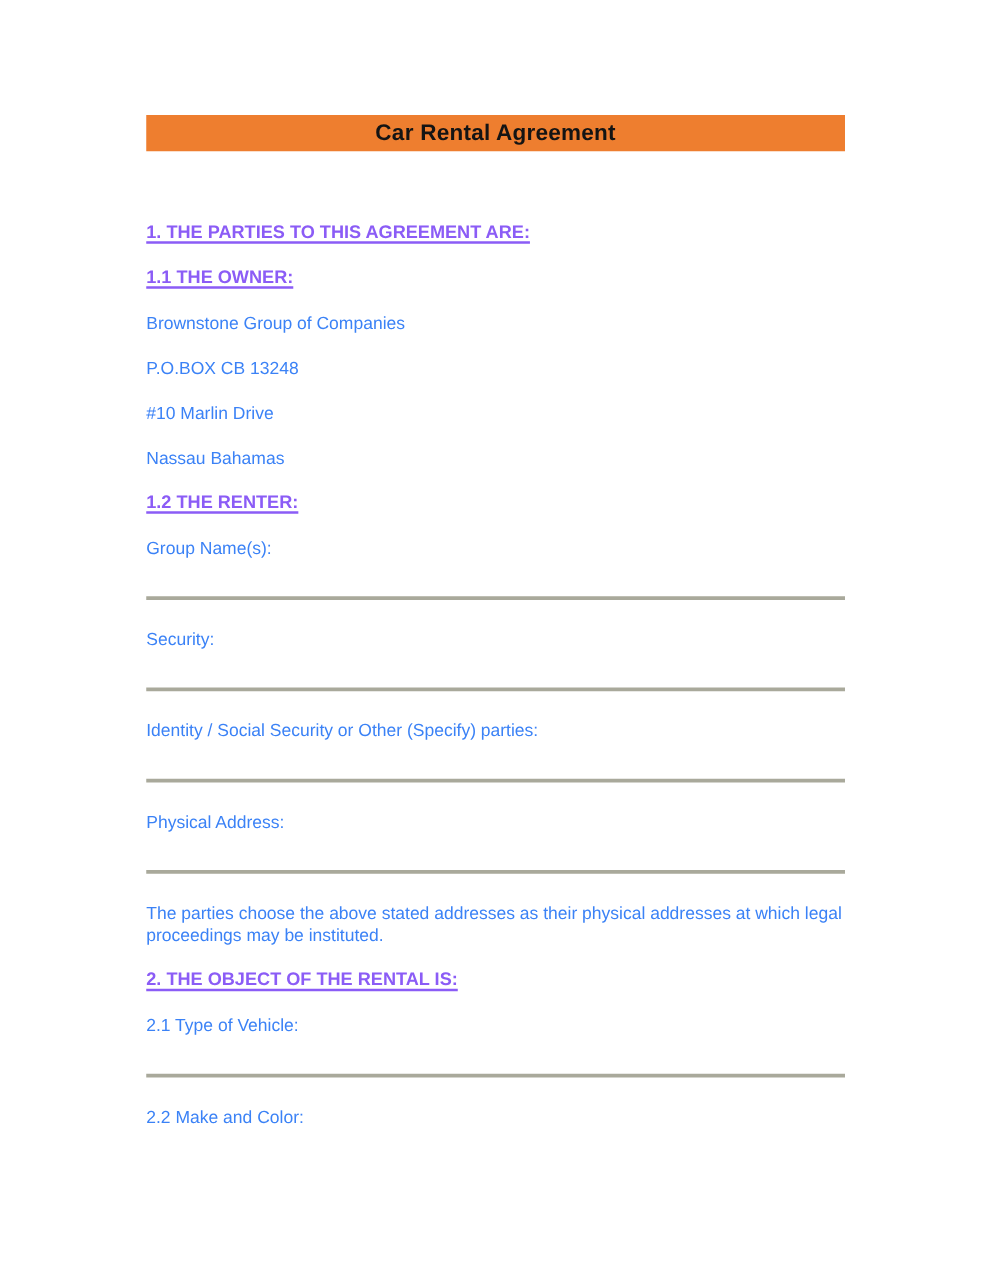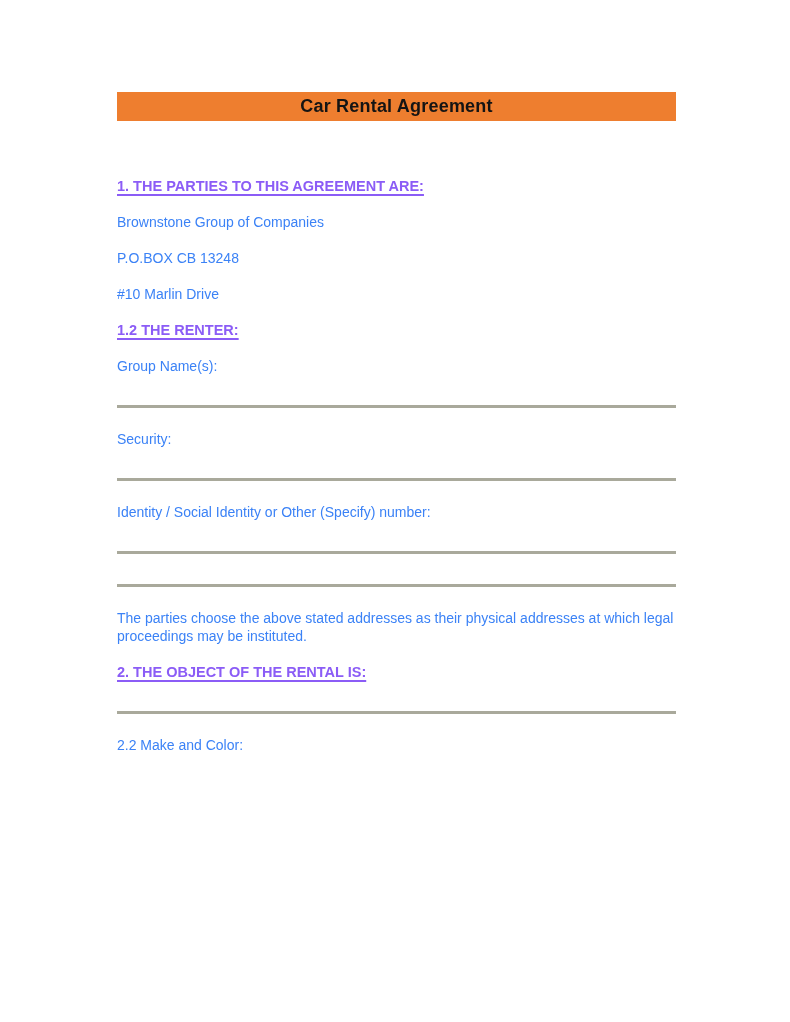--- a/index.html
+++ b/index.html
@@ -63,39 +63,43 @@
 <body>
 
 <div class="page">
 
   <div class="title-bar">
     <span class="title-text">Car Rental Agreement</span>
   </div>
 
   <h2 class="section-heading first">1. THE PARTIES TO THIS AGREEMENT ARE:</h2>
 
+  <h2 class="section-heading">1.1 THE OWNER:</h2>
 
   <p class="para">Brownstone Group of Companies</p>
   <p class="para">P.O.BOX CB 13248</p>
   <p class="para">#10 Marlin Drive</p>
+  <p class="para">Nassau Bahamas</p>
 
   <h2 class="section-heading">1.2 THE RENTER:</h2>
 
   <p class="para">Group Name(s):</p>
   <hr class="field-line">
 
   <p class="para">Security:</p>
   <hr class="field-line">
 
-  <p class="para">Identity / Social Identity or Other (Specify) number:</p>
+  <p class="para">Identity / Social Security or Other (Specify) parties:</p>
   <hr class="field-line">
 
+  <p class="para">Physical Address:</p>
   <hr class="field-line">
 
   <p class="para">The parties choose the above stated addresses as their physical addresses at which legal proceedings may be instituted.</p>
 
   <h2 class="section-heading">2. THE OBJECT OF THE RENTAL IS:</h2>
 
+  <p class="para">2.1 Type of Vehicle:</p>
   <hr class="field-line">
 
   <p class="para">2.2 Make and Color:</p>
 
 </div>
 
 </body></html>

